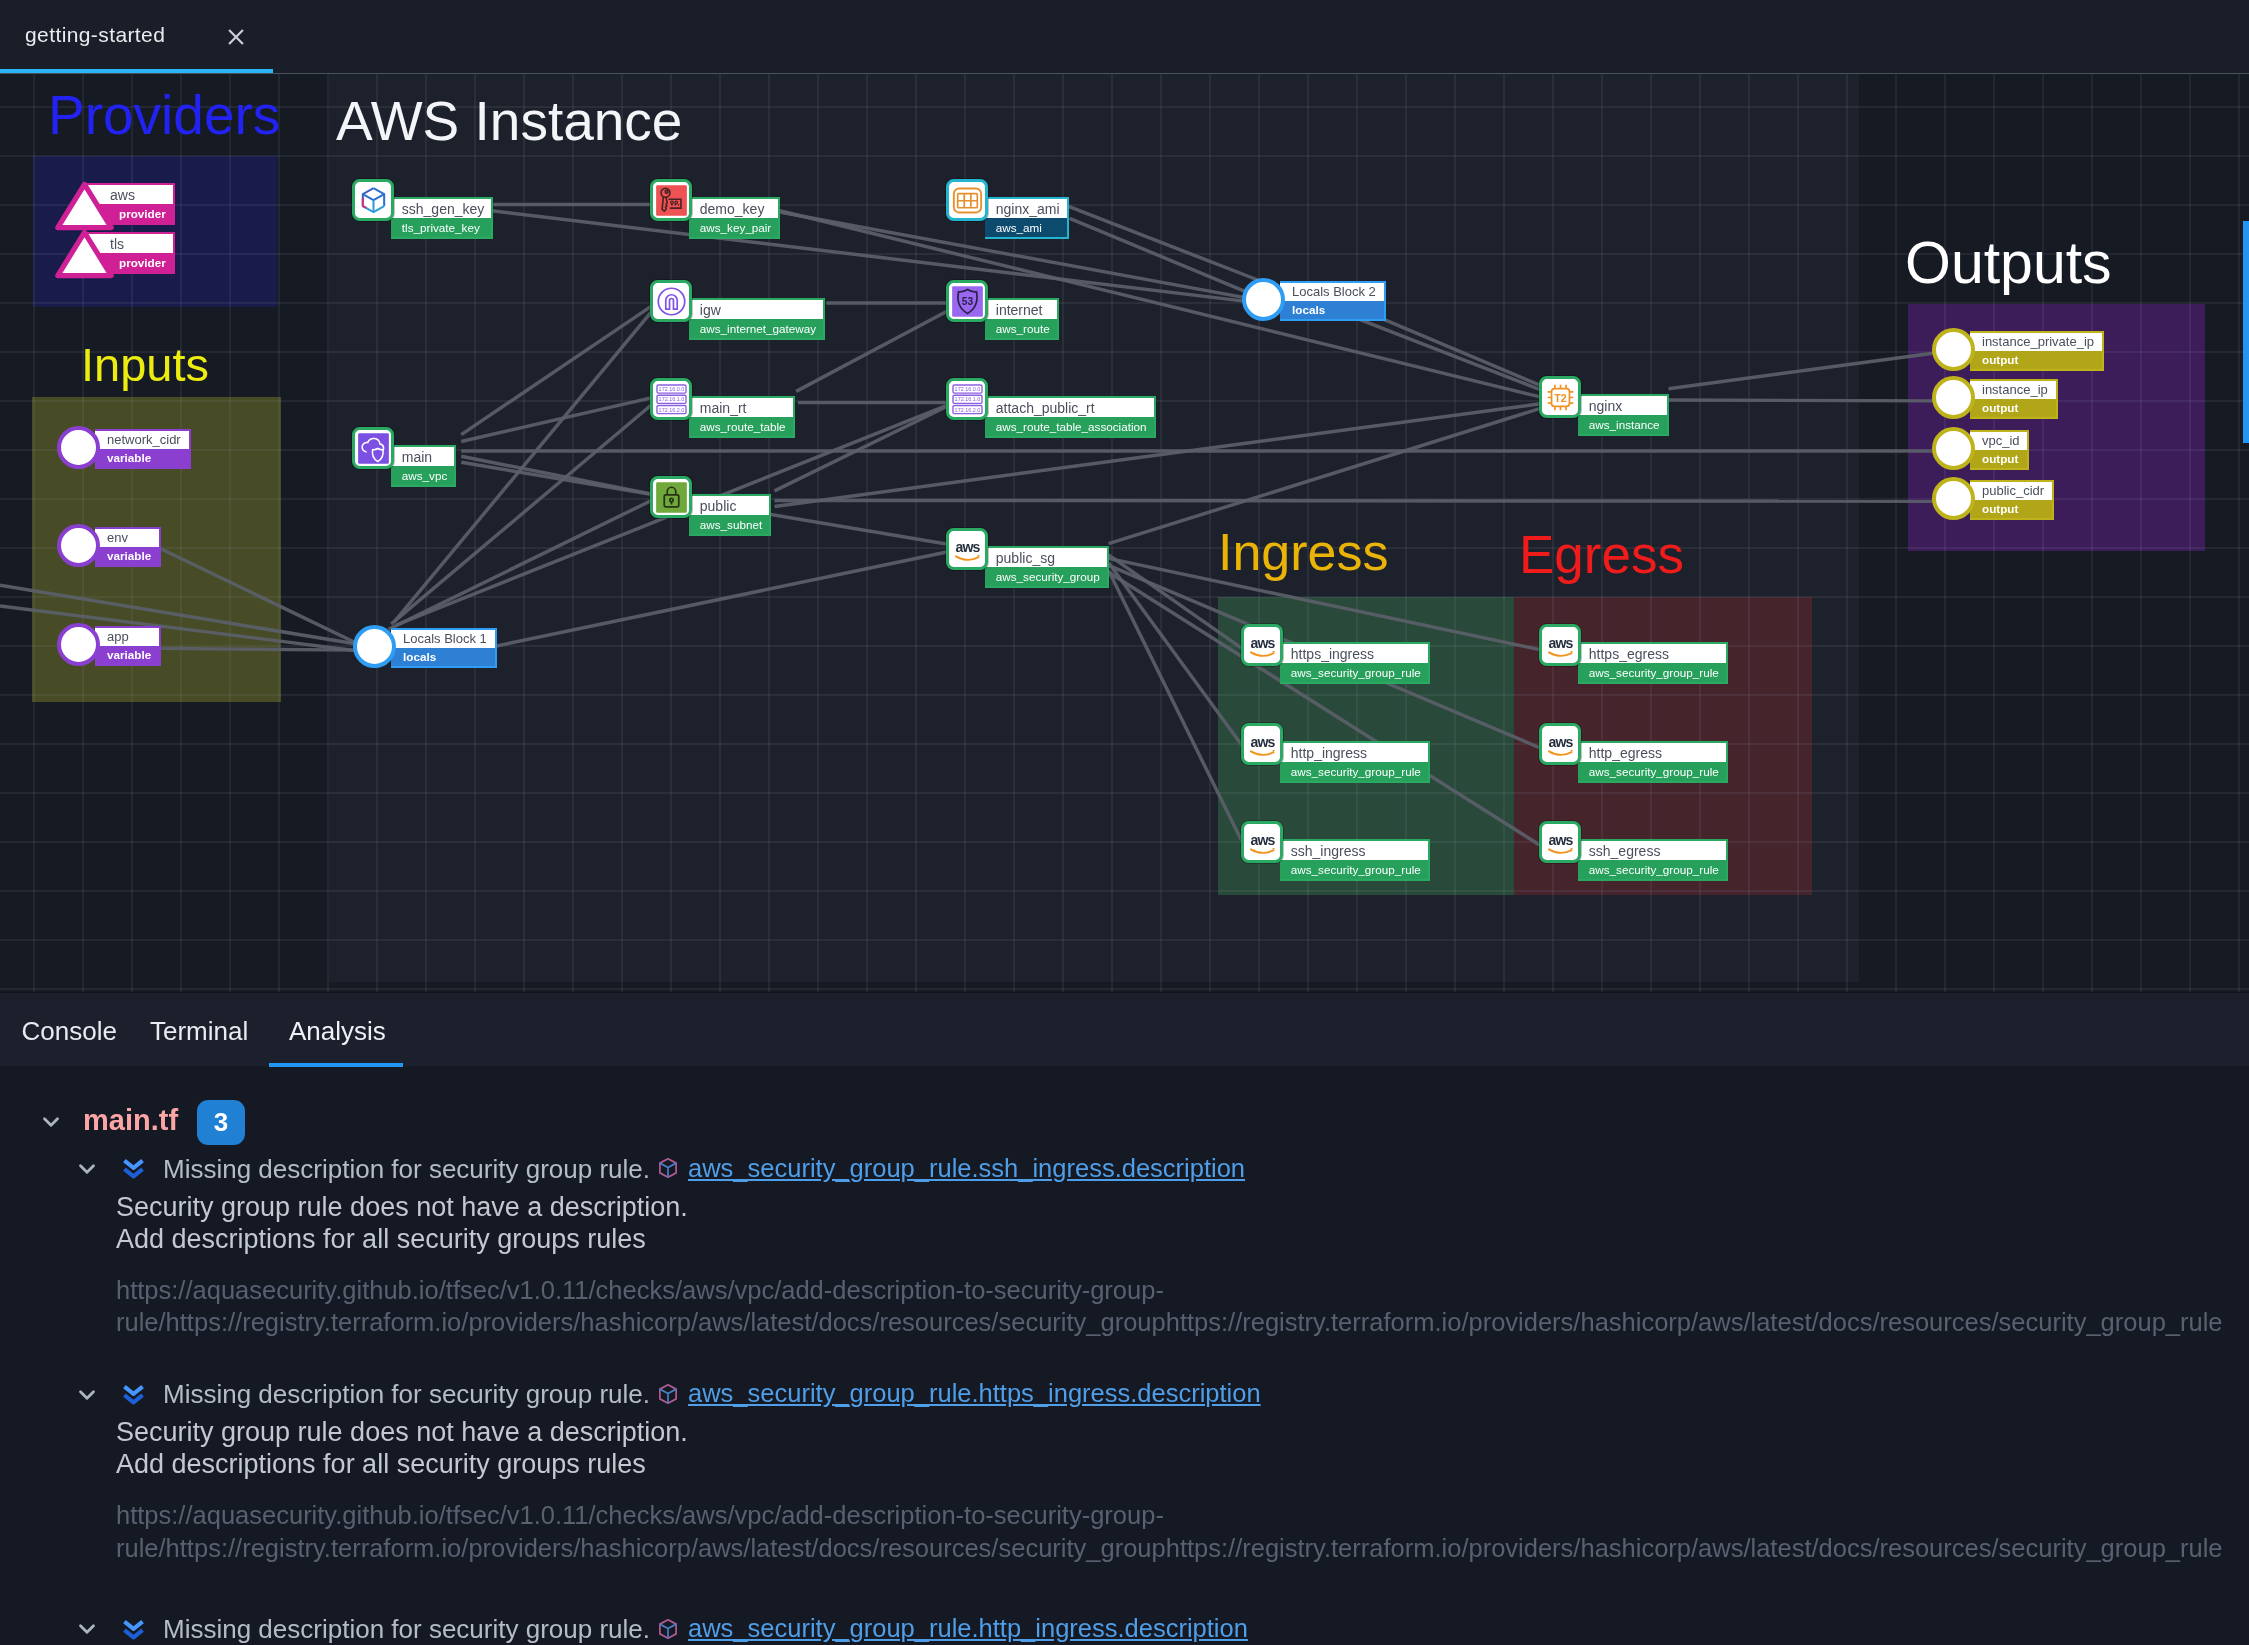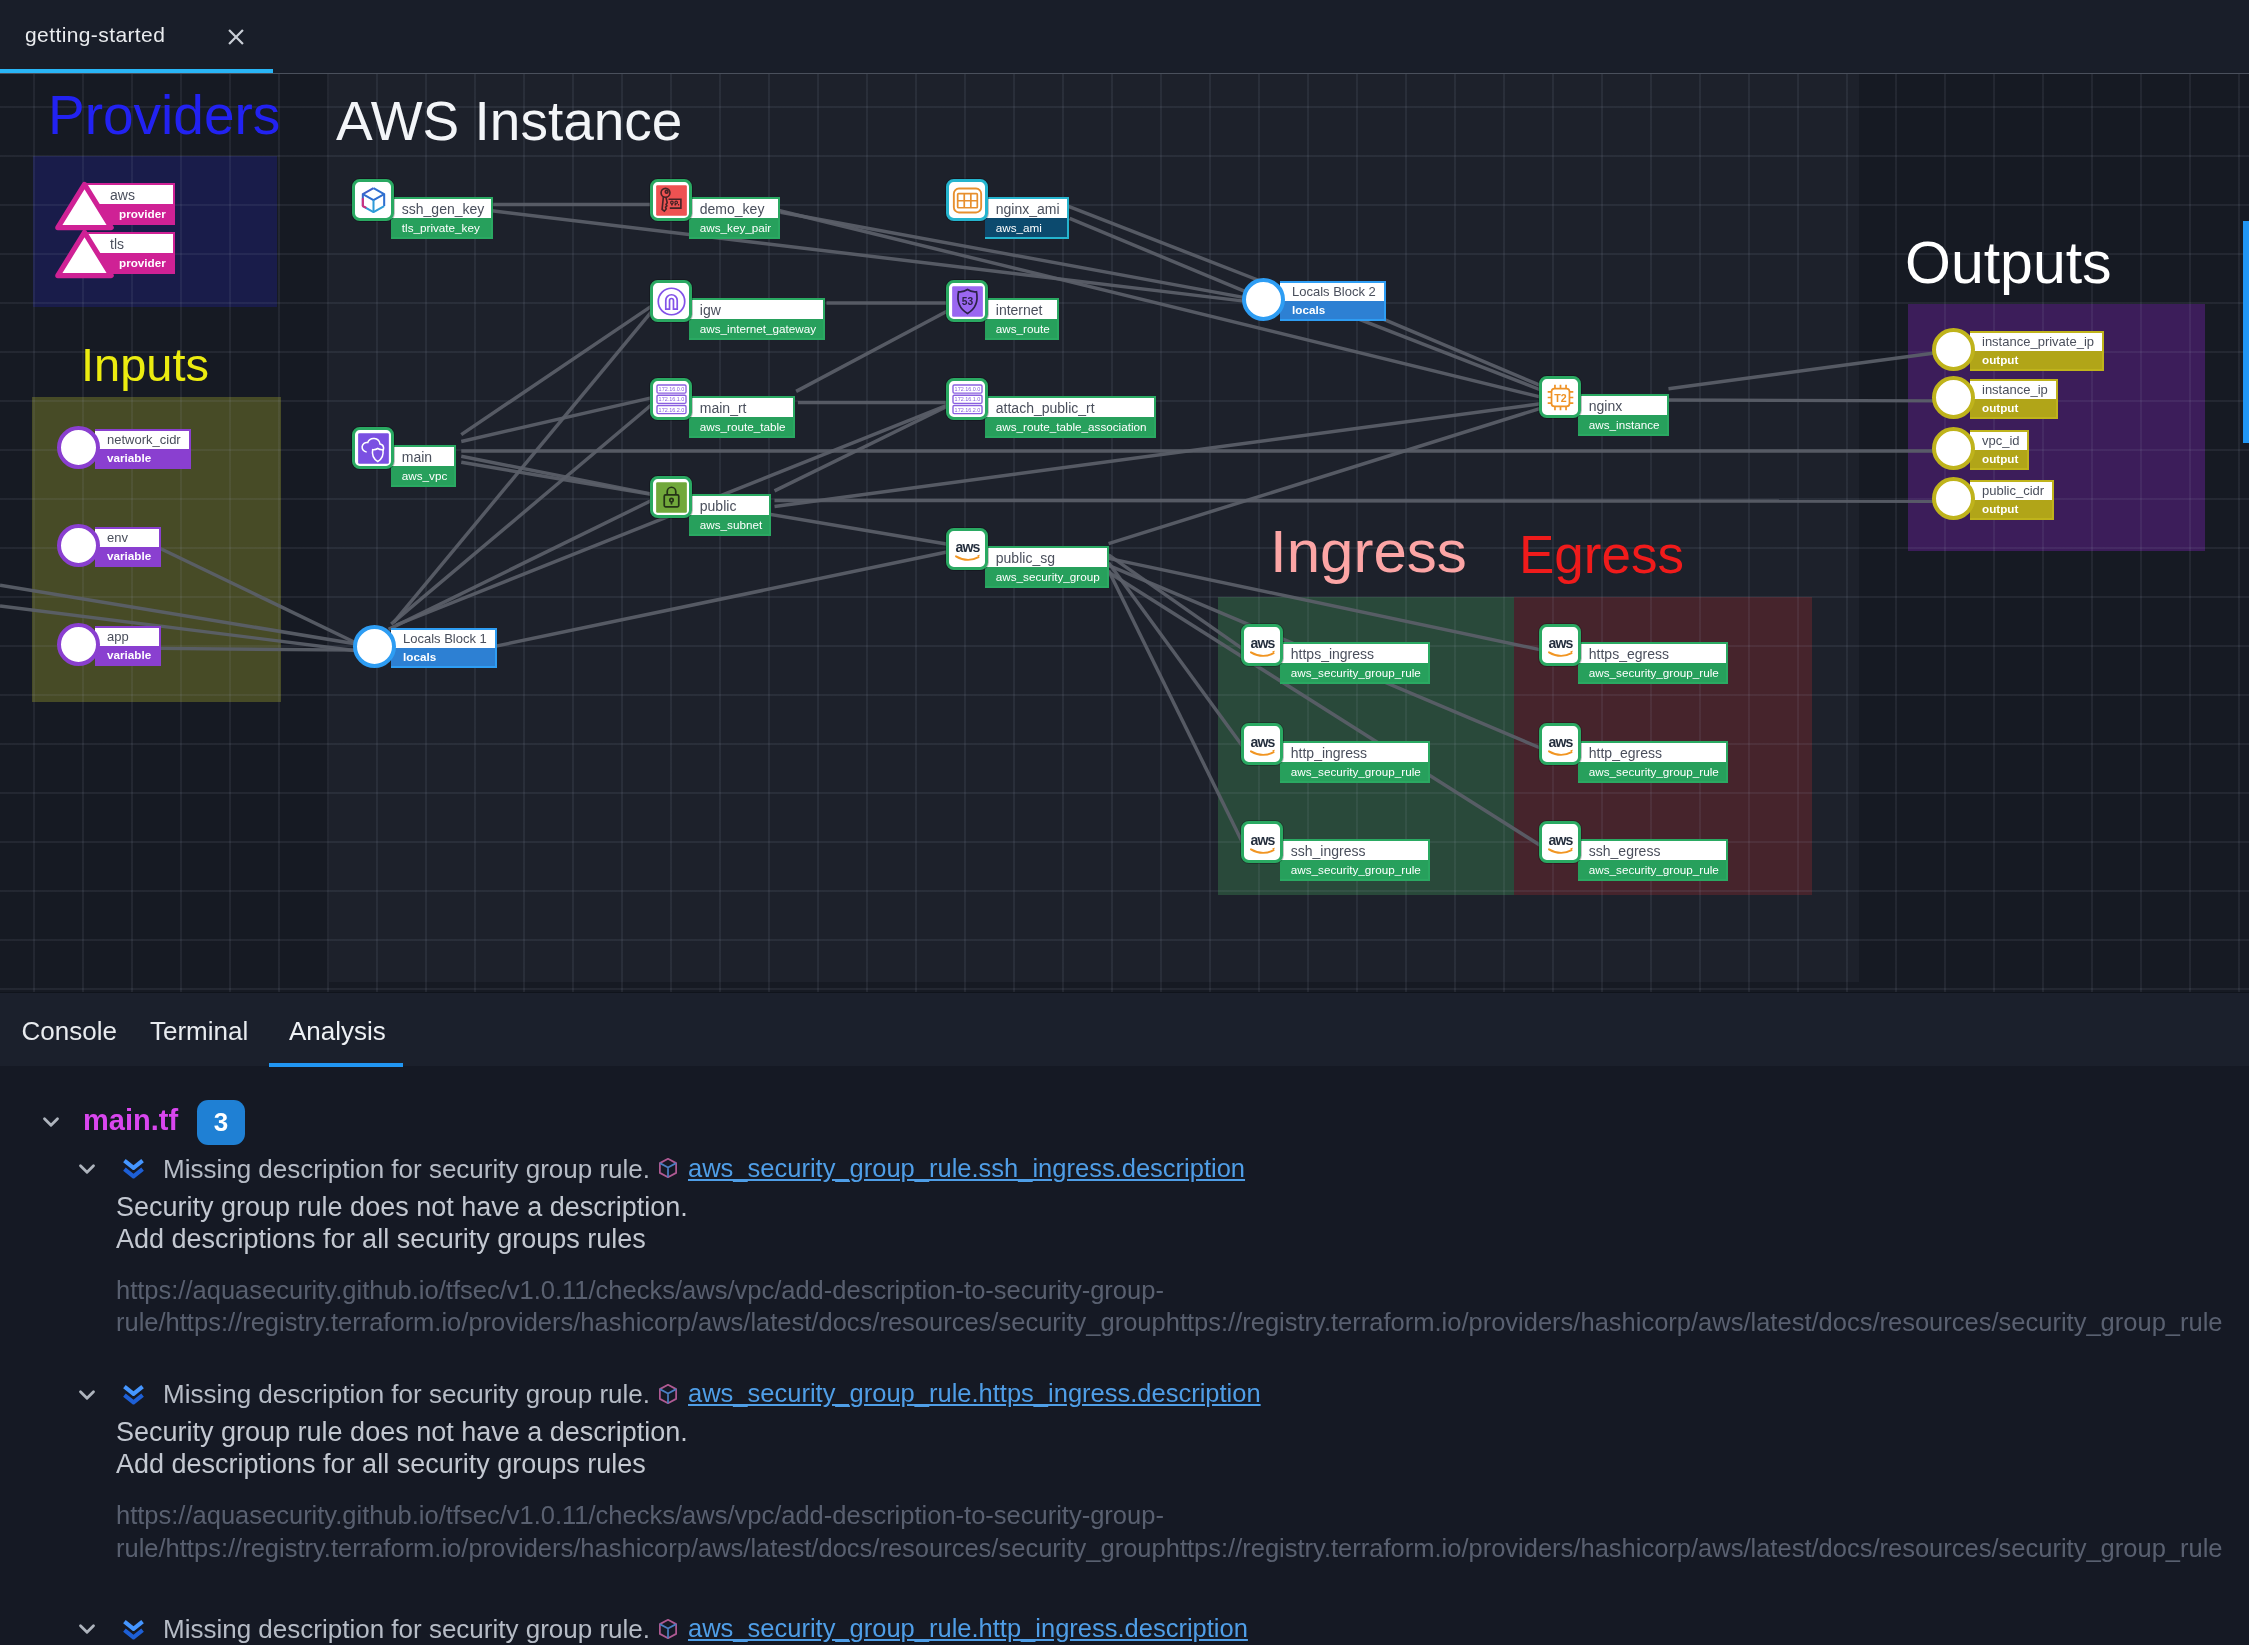--- a/index.html
+++ b/index.html
@@ -67,21 +67,21 @@
     <line x1="184" y1="749" x2="414" y2="751" stroke="#5b5f69" stroke-width="4" stroke-opacity="0.92"></line>
     <line x1="1928" y1="449" x2="2240" y2="407" stroke="#5b5f69" stroke-width="4" stroke-opacity="0.92"></line>
     <line x1="1928" y1="462" x2="2240" y2="463" stroke="#5b5f69" stroke-width="4" stroke-opacity="0.92"></line>
     <line x1="0" y1="676" x2="412" y2="744" stroke="#5b5f69" stroke-width="4" stroke-opacity="0.92"></line>
     <line x1="0" y1="700" x2="414" y2="752" stroke="#5b5f69" stroke-width="4" stroke-opacity="0.92"></line>
   </svg>
 <div class="gtitle" style="left:48px;top:83px;font-size:55px;line-height:65px;color:#2222f2">Providers</div>
 <div class="gtitle" style="left:336px;top:89px;font-size:55px;line-height:64px;color:#f3f5f8">AWS Instance</div>
 <div class="gtitle" style="left:81px;top:337px;font-size:47px;line-height:55px;color:#ecec10">Inputs</div>
 <div class="gtitle" style="left:1905px;top:230px;font-size:59px;line-height:67px;color:#ffffff">Outputs</div>
-<div class="gtitle" style="left:1270px;top:520px;font-size:60px;line-height:64px;color:#fca5a5">Ingress</div>
+<div class="gtitle" style="left:1218px;top:520px;font-size:52px;line-height:64px;color:#eab308">Ingress</div>
 <div class="gtitle" style="left:1519px;top:524px;font-size:53px;line-height:62px;color:#f01b1b">Egress</div>
 <div class="node" style="left:352px;top:179px">
     <div class="nicon" style="border:3.5px solid #2aa962">
       <svg width="35" height="35" viewBox="0 0 41 41">
 <g fill="none" stroke-width="2.4" stroke-linejoin="round">
 <path d="M20.5 6 L33 13 L33 27" stroke="#2f6fd0"></path>
 <path d="M33 27 L20.5 34 L8 27" stroke="#2f9bd8"></path>
 <path d="M8 27 L8 13 L20.5 6" stroke="#3f61c9"></path>
 <path d="M8 13 L20.5 20 L33 13" stroke="#2f6fd0"></path>
 <path d="M20.5 20 L20.5 34" stroke="#2f9bd8"></path>
@@ -410,21 +410,21 @@
 <div class="abs" style="left:2243px;top:221px;width:7px;height:222px;background:#2196f3;z-index:9"></div>
 <div class="abs" style="left:0;top:993px;width:2250px;height:74px;background:#1b202c;z-index:10"></div>
 <div class="abs" style="left:0;top:1066px;width:2250px;height:579px;background:#151924;z-index:10"></div>
 <div class="abs" style="left:21.6px;top:1016px;font-size:26px;color:#e8ebef;z-index:11">Console</div>
 <div class="abs" style="left:150px;top:1016px;font-size:26px;color:#e8ebef;z-index:11">Terminal</div>
 <div class="abs" style="left:289px;top:1016px;font-size:26px;color:#eef1f5;z-index:11">Analysis</div>
 <div class="abs" style="left:269px;top:1063px;width:134px;height:3.5px;background:#2196f3;z-index:12"></div>
 <svg class="abs" style="left:38px;top:1109px;z-index:11" width="26" height="26" viewBox="0 0 24 24">
     <path d="M6 9 L12 15 L18 9" fill="none" stroke="#aeb4bd" stroke-width="2.6" stroke-linecap="round" stroke-linejoin="round"></path>
   </svg>
-<div class="abs" style="left:83px;top:1104px;font-size:29px;font-weight:bold;color:#d946ef;z-index:11">main.tf</div>
+<div class="abs" style="left:83px;top:1104px;font-size:29px;font-weight:bold;color:#fca5a5;z-index:11">main.tf</div>
 <div class="abs" style="left:197px;top:1100px;width:48px;height:45px;background:#1f80d4;border-radius:11.2px;z-index:11;text-align:center;line-height:45px;font-size:26px;font-weight:bold;color:#fff">3</div>
 <svg class="abs" style="left:74px;top:1156px;z-index:11" width="26" height="26" viewBox="0 0 24 24">
     <path d="M6 9 L12 15 L18 9" fill="none" stroke="#aeb4bd" stroke-width="2.6" stroke-linecap="round" stroke-linejoin="round"></path>
   </svg>
 <svg class="abs" style="left:119px;top:1154px;z-index:11" width="29" height="29" viewBox="0 0 24 24">
     <path d="M4.5 5.5 L12 11.5 L19.5 5.5" fill="none" stroke="#4596ff" stroke-width="3.4" stroke-linejoin="round"></path>
     <path d="M4.5 12.5 L12 18.5 L19.5 12.5" fill="none" stroke="#1d5fd6" stroke-width="3.4" stroke-linejoin="round"></path>
   </svg>
 <div class="abs" style="left:163px;top:1154px;font-size:26px;color:#b6bcc6;z-index:11">Missing description for security group rule.</div>
 <svg class="abs" style="left:655px;top:1155px;z-index:11" width="26" height="26" viewBox="0 0 24 24">

